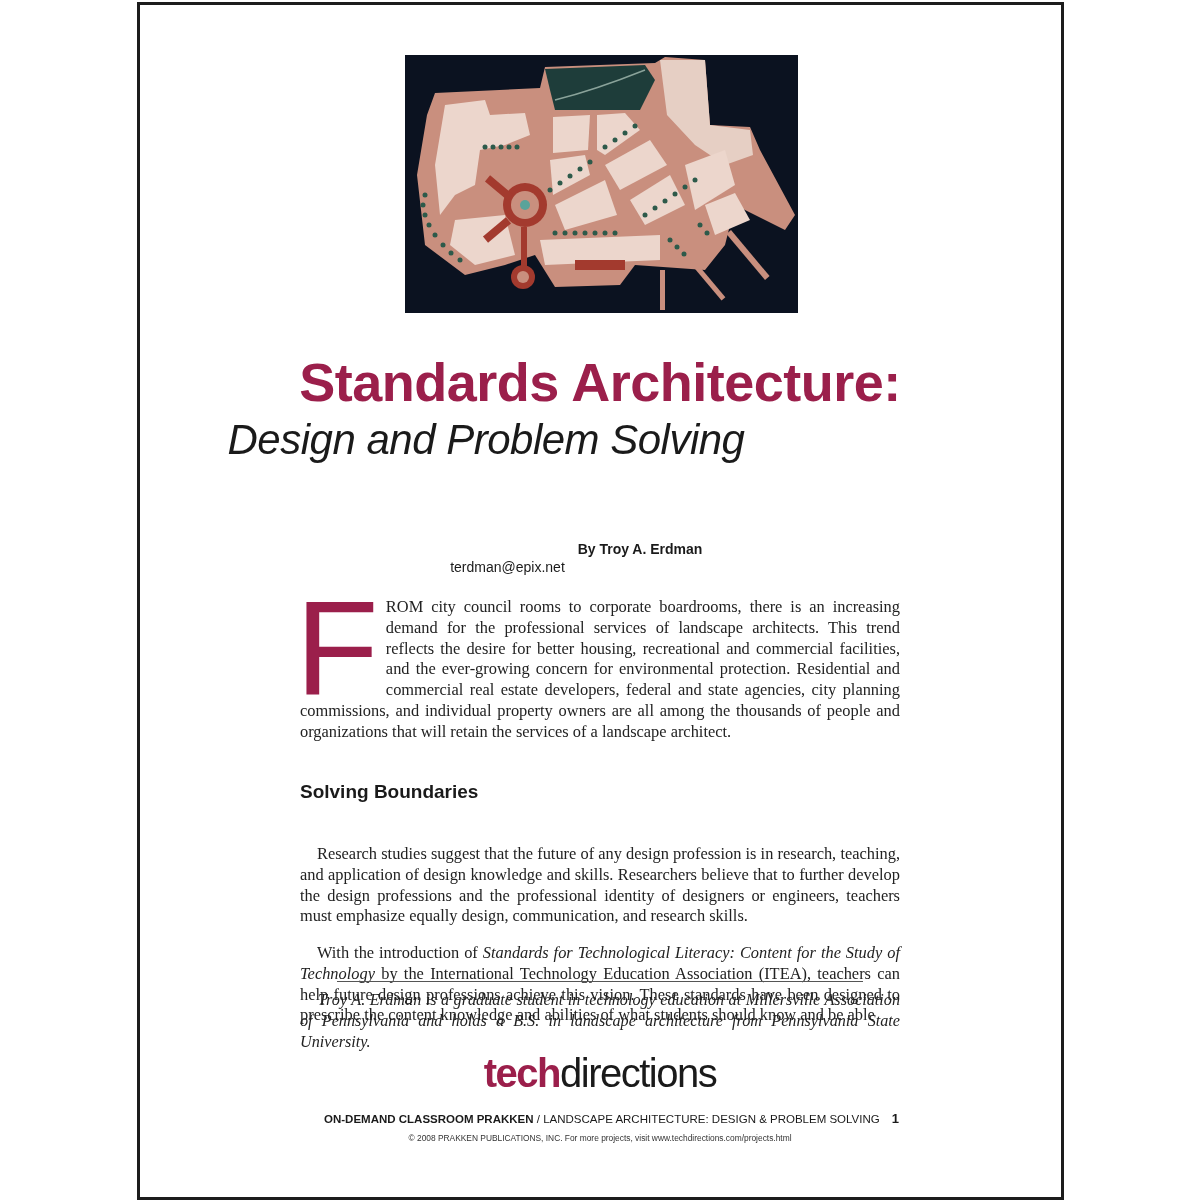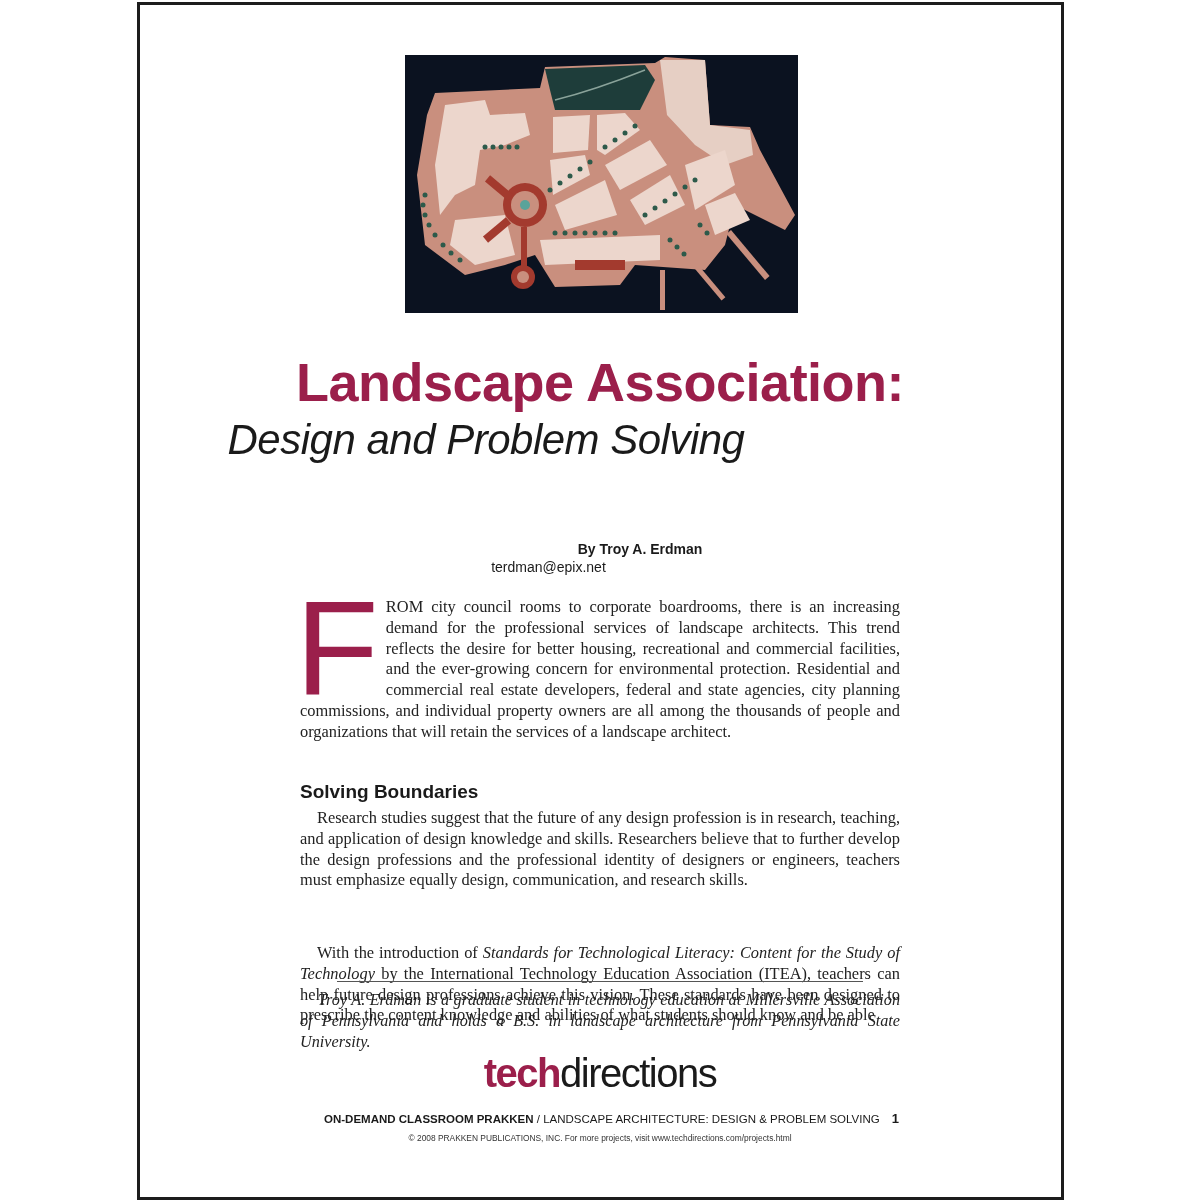--- a/index.html
+++ b/index.html
@@ -82,21 +82,20 @@
     .email {
       position: absolute;
       left: 0;
       top: 558px;
       width: 1015px;
       text-align: center;
       font-family: "Liberation Sans", sans-serif;
       font-size: 14px;
       line-height: 18px;
       color: #1a1a1a;
-      padding-left: 41px;
     }
 
     
     .body-col {
       position: absolute;
       left: 300px;
       width: 600px;
       font-family: "Liberation Serif", serif;
       font-size: 16.4px;
       line-height: 20.8px;
@@ -121,21 +120,21 @@
       position: absolute;
       left: 300px;
       top: 780px;
       font-family: "Liberation Sans", sans-serif;
       font-weight: bold;
       font-size: 19px;
       line-height: 24px;
       color: #1a1a1a;
     }
     .para1 {
-      top: 808px;
+      top: 844px;
       text-indent: 17px;
       text-align: justify;
     }
     .para2 {
       top: 943px;
       text-indent: 17px;
       text-align: justify;
     }
     .para2 i { font-style: italic; }
 
@@ -288,21 +287,21 @@
         <circle cx="295" cy="170" r="2.5"></circle>
         <circle cx="302" cy="178" r="2.5"></circle>
     </g>
 
     <rect x="340" y="170" width="6" height="60" fill="#c98f7e" transform="rotate(-40 343 200)"></rect>
     <rect x="300" y="200" width="5" height="50" fill="#c98f7e" transform="rotate(-40 302 225)"></rect>
     <rect x="255" y="215" width="5" height="40" fill="#c98f7e"></rect>
   </svg>
 </div>
 
-<div class="title">Landscape Association:</div>
+<div class="title">Standards Architecture:</div>
 <div class="subtitle">Design and Problem Solving</div>
 
 <div class="byline">By Troy A. Erdman</div>
 <div class="email">terdman@epix.net</div>
 
 <div class="body-col intro">
   <span class="dropcap">F</span><span>ROM city council  rooms to corporate boardrooms, there is an increasing demand for the professional services of landscape architects. This trend reflects the desire for better housing, recreational and commercial facilities, and the ever-growing concern for environmental protection. Residential and commercial real estate developers, federal and state agencies, city planning commissions, and individual property owners are all among the thousands of people and organizations that will retain the services of a landscape architect.</span>
 </div>
 
 <div class="section-heading">Solving Boundaries</div>

